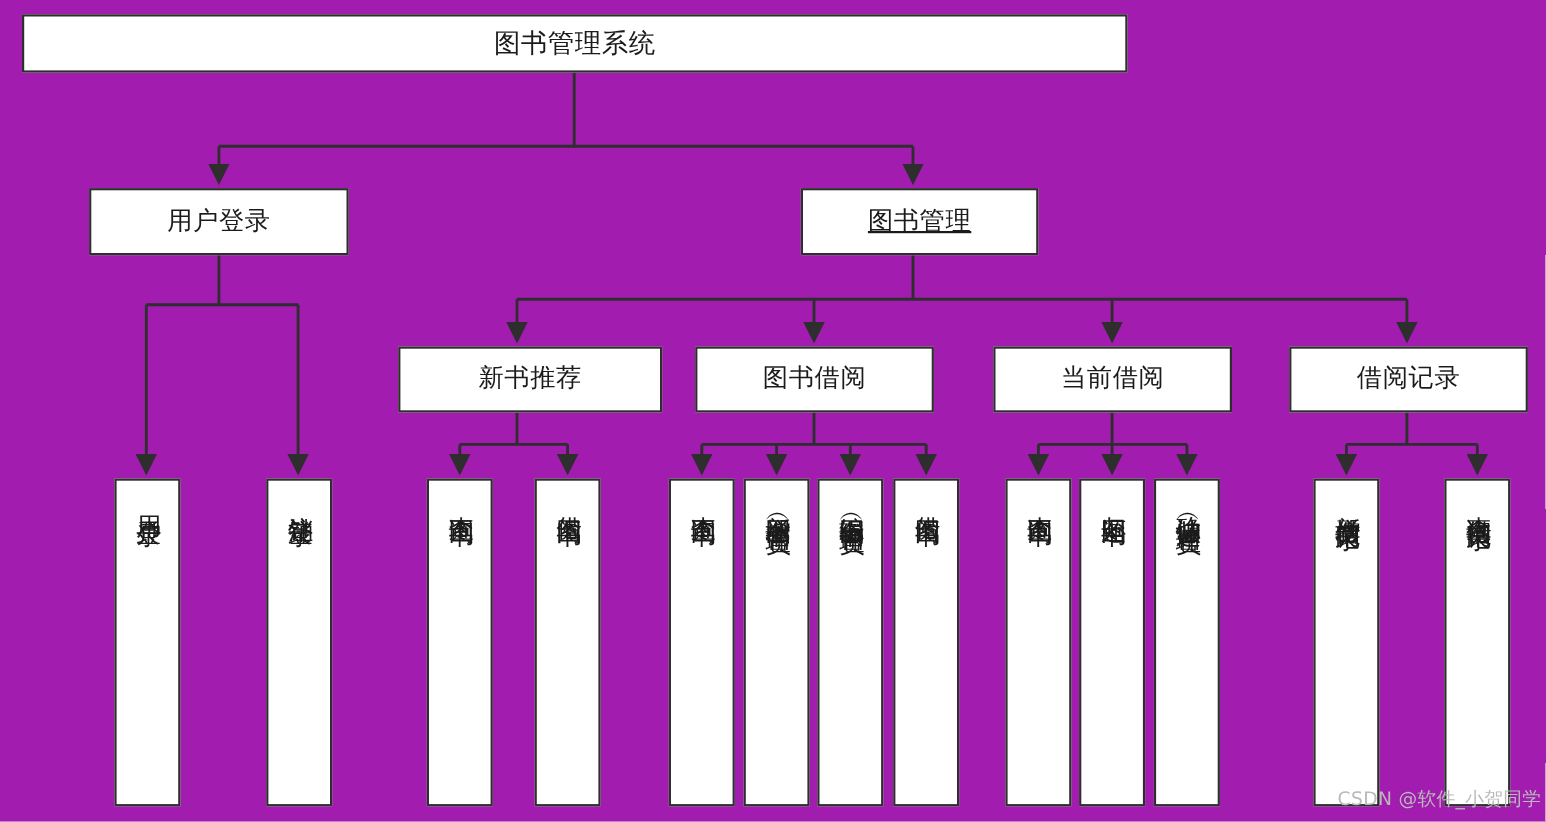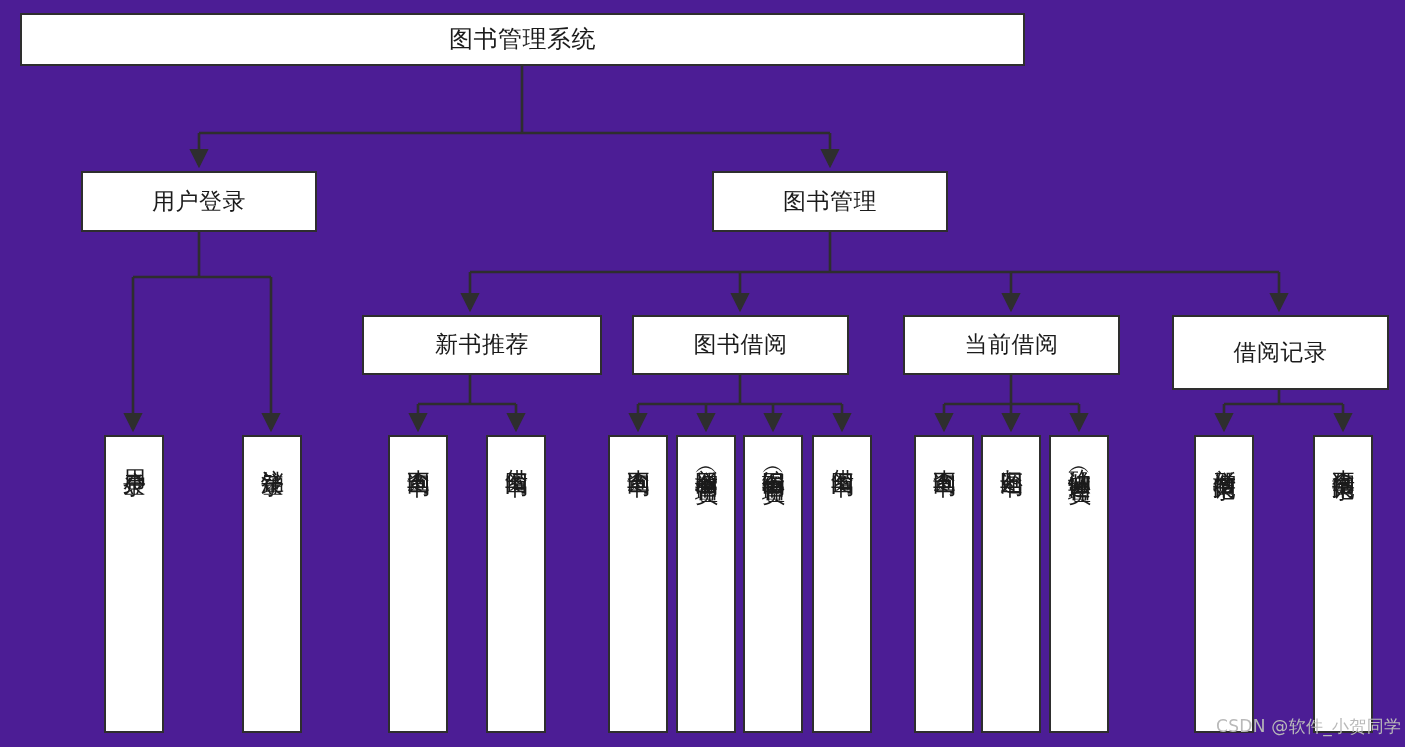--- a/index.html
+++ b/index.html
@@ -8,21 +8,21 @@
     padding: 0;
     background: #ffffff;
   }
   body {
     font-family: "DejaVu Sans", "Liberation Sans", sans-serif;
   }
   #diagram-root {
     position: relative;
     width: 1405px;
     height: 747px;
-    background: #4c1d95;
+    background: #a21caf;
     overflow: hidden;
   }
   #edge-layer {
     position: absolute;
     left: 0;
     top: 0;
     width: 1405px;
     height: 747px;
     pointer-events: none;
   }
@@ -126,34 +126,34 @@
     </g>
   </svg>
 
   <div class="node horizontal root" style="left:20px; top:13px; width:1005px; height:53px;">
     <span class="label">图书管理系统</span>
   </div>
 
   <div class="node horizontal" style="left:81px; top:171px; width:236px; height:61px;">
     <span class="label">用户登录</span>
   </div>
-  <div class="node horizontal" style="left:712px; top:171px; width:236px; height:61px;">
+  <div class="node horizontal" style="left:728px; top:171px; width:216px; height:61px;text-decoration:underline;">
     <span class="label">图书管理</span>
   </div>
 
   <div class="node horizontal" style="left:362px; top:315px; width:240px; height:60px;">
     <span class="label">新书推荐</span>
   </div>
   <div class="node horizontal" style="left:903px; top:315px; width:217px; height:60px;">
     <span class="label">当前借阅</span>
   </div>
   <div class="node horizontal" style="left:632px; top:315px; width:217px; height:60px;">
     <span class="label">图书借阅</span>
   </div>
-  <div class="node horizontal" style="left:1172px; top:315px; width:217px; height:75px;">
+  <div class="node horizontal" style="left:1172px; top:315px; width:217px; height:60px;">
     <span class="label">借阅记录</span>
   </div>
 
   <div class="node vertical" style="left:104px; top:435px; width:60px; height:298px;">
     <span class="label">用户登录</span>
   </div>
   <div class="node vertical" style="left:242px; top:435px; width:60px; height:298px;">
     <span class="label">注销登录</span>
   </div>
 

